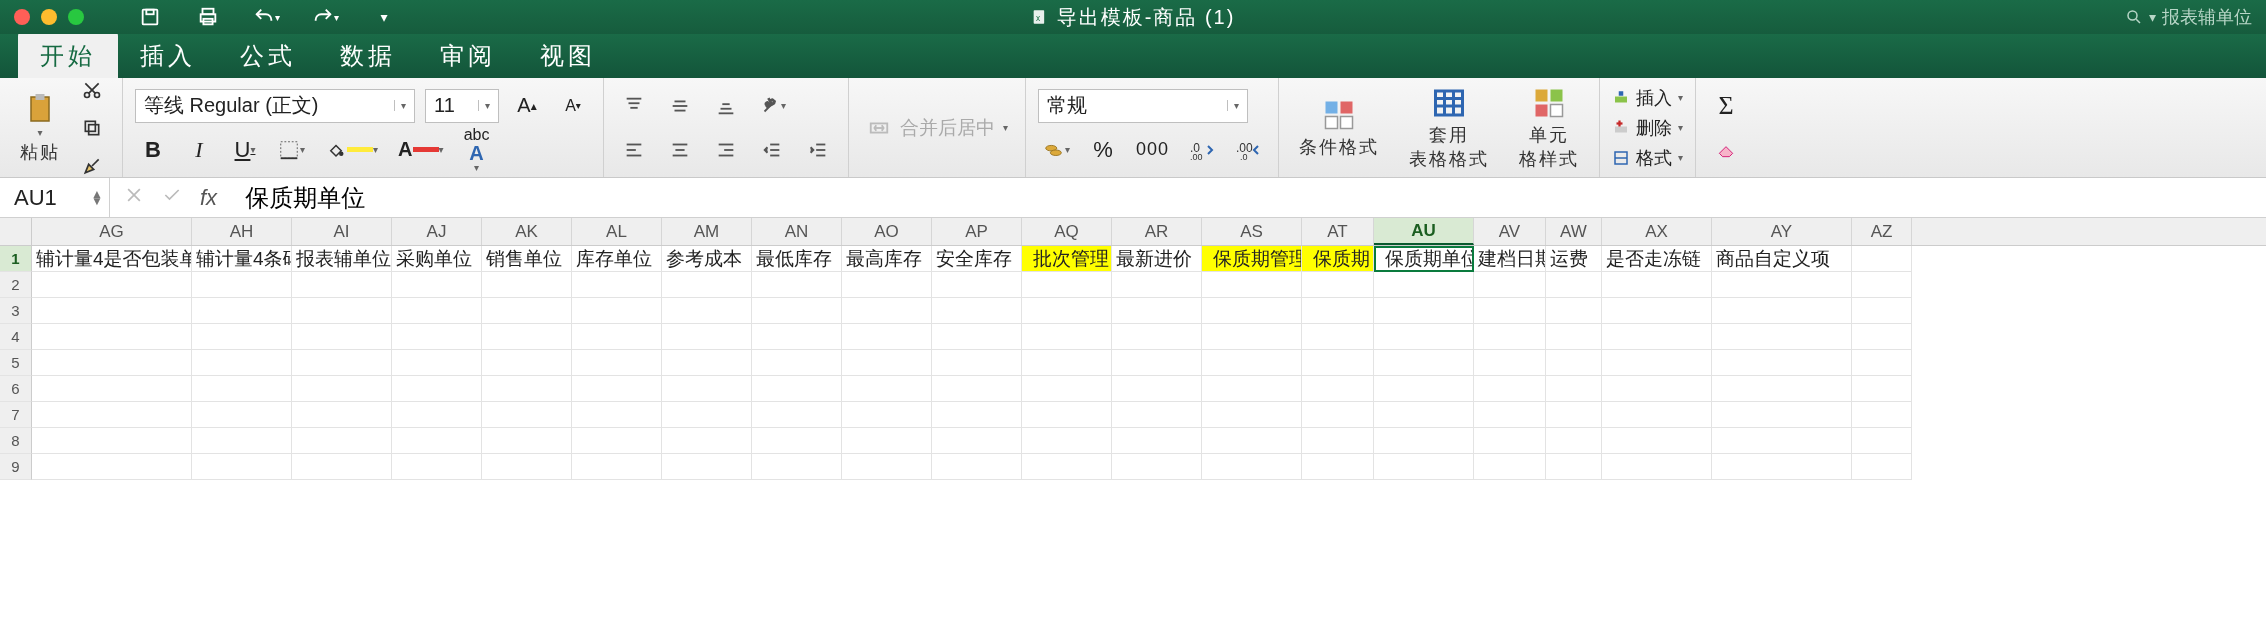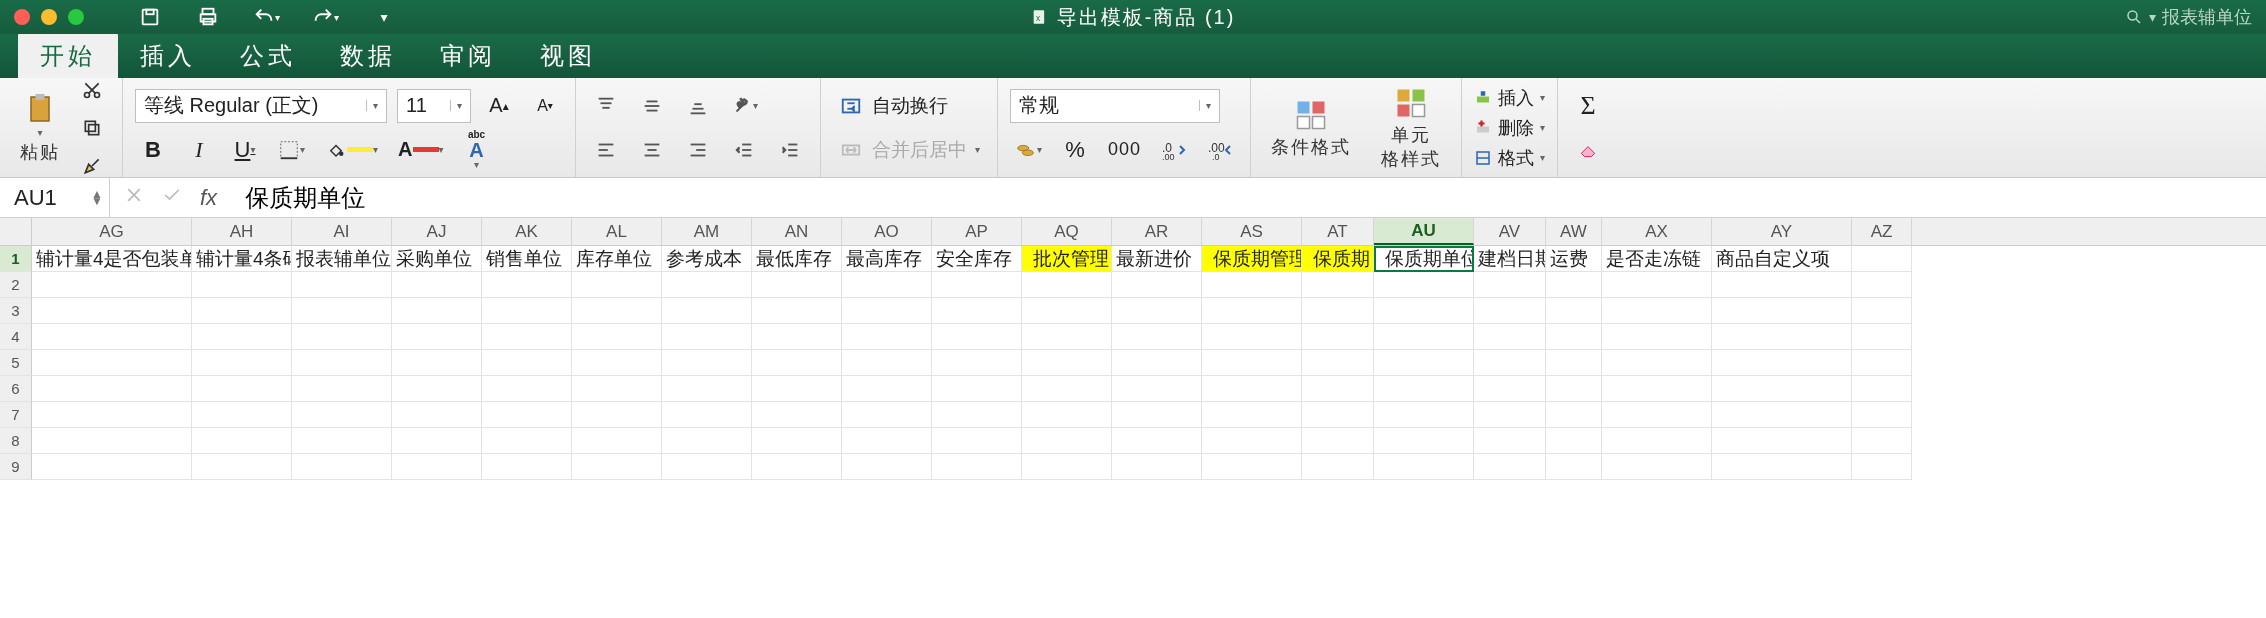--- a/index.html
+++ b/index.html
@@ -161,21 +161,21 @@
               <path d="M4 20l4-10 6 6-10 4z" fill="#e6c46b"></path>
               <line x1="12" y1="12" x2="20" y2="4"></line>
             </svg>
           </span>
       </div>
     </div>
   </div>
 
   <div class="group">
     <div class="grow">
-      <div class="combo" style="width:252px;">
+      <div class="combo" style="width:280px;">
         <span style="flex:1;">等线 Regular (正文)</span>
           <span class="dd tiny-dd">▾</span>
       </div>
       <div class="combo" style="width:74px;">
         <span style="flex:1;">11</span>
           <span class="dd tiny-dd">▾</span>
       </div>
       <span class="btn" style="font-size:20px;">A<span style="font-size:12px;vertical-align:super;">▴</span></span>
       <span class="btn" style="font-size:16px;">A<span style="font-size:10px;vertical-align:super;">▾</span></span>
     </div>
@@ -199,21 +199,21 @@
           <span class="yellowbar"></span>
           <span class="tiny-dd">▾</span>
         </span>
       <span class="btn">
           <span style="font-size:20px;font-weight:600;">A</span>
           <br>
           <span class="redbar"></span>
           <span class="tiny-dd">▾</span>
         </span>
       <span class="btn" style="flex-direction:column;line-height:1;">
-          <span style="font-size:10px;font-weight:bold;">abc</span>
+          <span style="font-size:16px;">abc</span>
           <span style="font-size:20px;color:#2e66b1;font-weight:600;">A</span>
           <span class="tiny-dd">▾</span>
         </span>
     </div>
   </div>
 
   <div class="group">
     <div class="grow">
       <span class="btn">
           <svg width="22" height="22" viewBox="0 0 24 24" stroke="#555" stroke-width="2">
@@ -279,31 +279,20 @@
             <line x1="10" y1="6" x2="20" y2="6"></line>
             <line x1="10" y1="12" x2="20" y2="12"></line>
             <line x1="10" y1="18" x2="20" y2="18"></line>
             <path d="M4 9l3 3-3 3" fill="#555"></path>
           </svg>
         </span>
     </div>
   </div>
 
   <div class="group">
-    <div class="grow">
-      <span class="btn" style="gap:8px;">
-        <svg width="26" height="22" viewBox="0 0 24 24" stroke="#2e66b1" stroke-width="2" fill="none">
-            <rect x="3" y="5" width="18" height="14"></rect>
-            <path d="M8 9h8"></path>
-            <path d="M8 15h5"></path>
-            <path d="M16 12l-3 3 3 3" fill="#2e66b1"></path>
-          </svg>
-        <span style="font-size:19px;">自动换行</span>
-      </span>
-    </div>
     <div class="grow">
       <span class="btn" style="gap:8px;color:#aaa;">
         <svg width="26" height="22" viewBox="0 0 24 24" stroke="#bbb" stroke-width="2" fill="none">
             <rect x="3" y="7" width="18" height="10"></rect>
             <path d="M7 12h10"></path>
             <path d="M9 9l-2 3 2 3"></path>
             <path d="M15 9l2 3-2 3"></path>
           </svg>
         <span style="font-size:19px;">合并后居中</span>
           <span class="tiny-dd">▾</span>
@@ -347,20 +336,31 @@
 
   <div class="group" style="flex-direction:row;gap:14px;align-items:center;">
     <div class="stackbtn">
       <svg viewBox="0 0 24 24">
           <rect x="3" y="3" width="8" height="8" fill="#73b0e6"></rect>
           <rect x="13" y="3" width="8" height="8" fill="#e06666"></rect>
           <rect x="3" y="13" width="8" height="8" fill="#fff" stroke="#999"></rect>
           <rect x="13" y="13" width="8" height="8" fill="#fff" stroke="#999"></rect>
         </svg>
       <div class="lbl-under">条件格式</div>
+    </div>
+    <div class="stackbtn">
+      <svg viewBox="0 0 24 24" fill="none" stroke="#2e66b1" stroke-width="2">
+          <rect x="3" y="4" width="18" height="16"></rect>
+          <line x1="3" y1="9" x2="21" y2="9"></line>
+          <line x1="3" y1="14" x2="21" y2="14"></line>
+          <line x1="9" y1="4" x2="9" y2="20"></line>
+          <line x1="15" y1="4" x2="15" y2="20"></line>
+        </svg>
+      <div class="lbl-under" style="white-space:pre-line;">套用
+表格格式</div>
     </div>
     <div class="stackbtn">
       <svg viewBox="0 0 24 24">
           <rect x="3" y="3" width="8" height="8" fill="#dca93a"></rect>
           <rect x="13" y="3" width="8" height="8" fill="#8bc34a"></rect>
           <rect x="3" y="13" width="8" height="8" fill="#e06666"></rect>
           <rect x="13" y="13" width="8" height="8" fill="#fff" stroke="#999"></rect>
         </svg>
       <div class="lbl-under" style="white-space:pre-line;">单元
 格样式</div>

